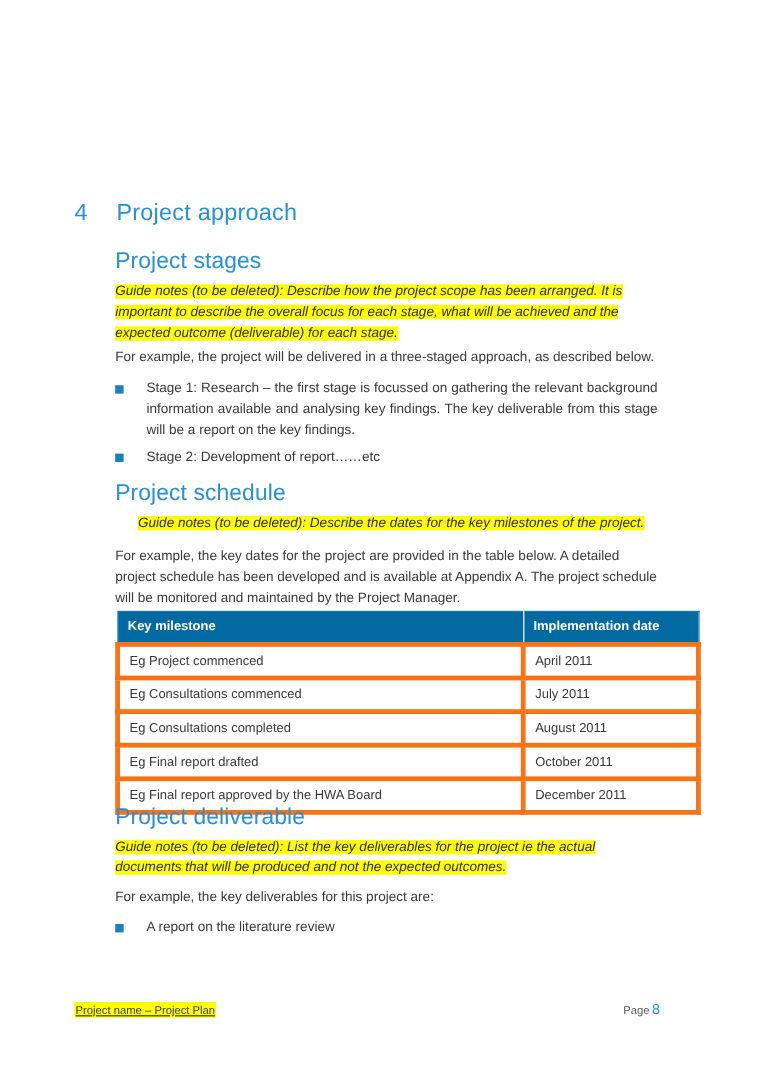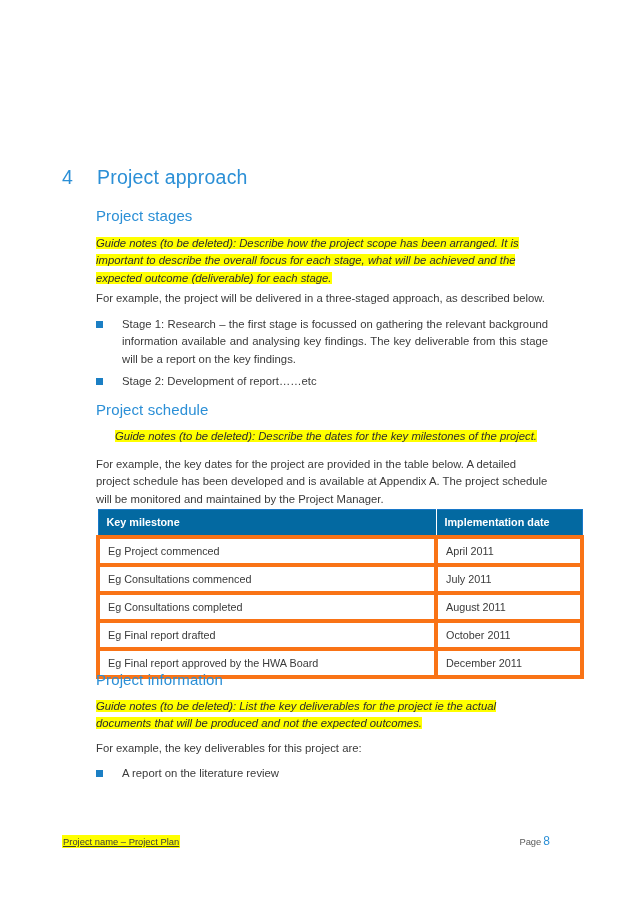--- a/index.html
+++ b/index.html
@@ -43,21 +43,21 @@
   }
   .chapter-title {
     flex: 1 1 auto;
   }
 
   
   .sub-heading {
     position: absolute;
     left: 96px;
     color: #2b8fd6;
-    font-size: 15px;
+    font-size: 19px;
     font-weight: 400;
     letter-spacing: 0.1px;
     white-space: nowrap;
   }
 
   
   .guide-note {
     position: absolute;
     left: 96px;
     width: 452px;
@@ -235,21 +235,21 @@
         <td class="col-b">October 2011</td>
       </tr>
       <tr>
         <td class="col-a">Eg Final report approved by the HWA Board</td>
         <td class="col-b">December 2011</td>
       </tr>
     </tbody>
   </table>
 
 
-  <div class="sub-heading" style="top:671px;">Project information</div>
+  <div class="sub-heading" style="top:671px;">Project deliverable</div>
 
   <div class="guide-note" style="top:698px;"><span class="hl">Guide notes (to be deleted): List the key deliverables for the project ie the actual documents that will be produced and not the expected outcomes.</span></div>
 
   <div class="body-para" style="top:740px;">For example, the key deliverables for this project are:</div>
 
   <div class="bullet-item" style="top:765px;">
     <span class="bullet-marker"></span>
     <span>A report on the literature review</span>
   </div>
 

